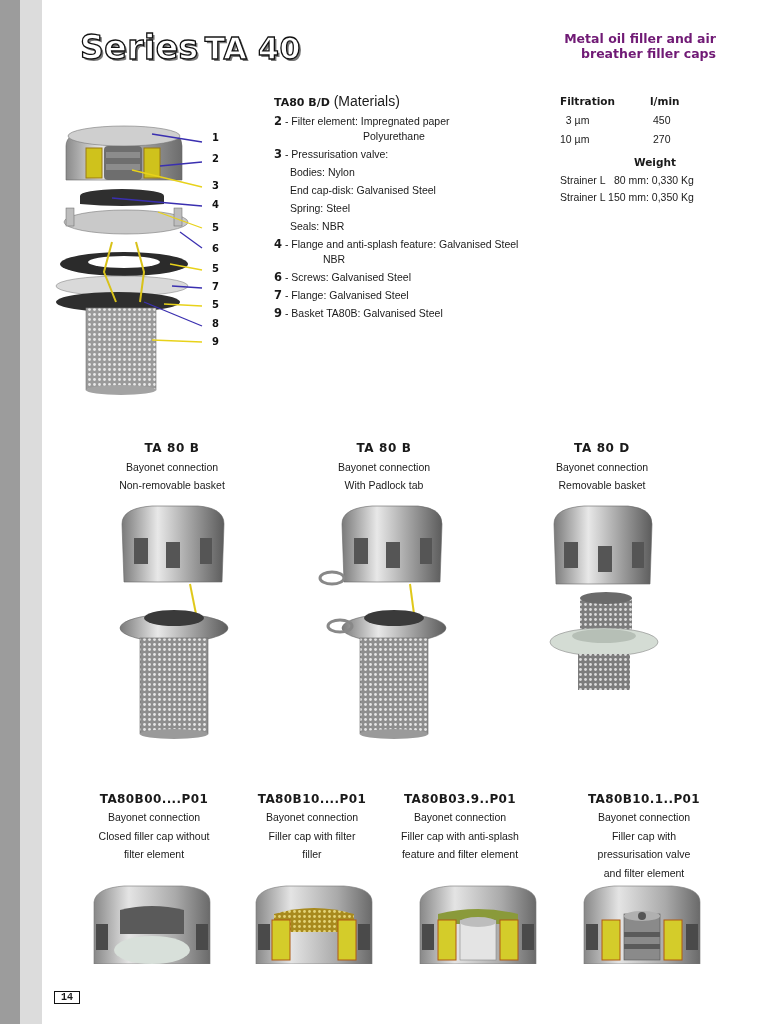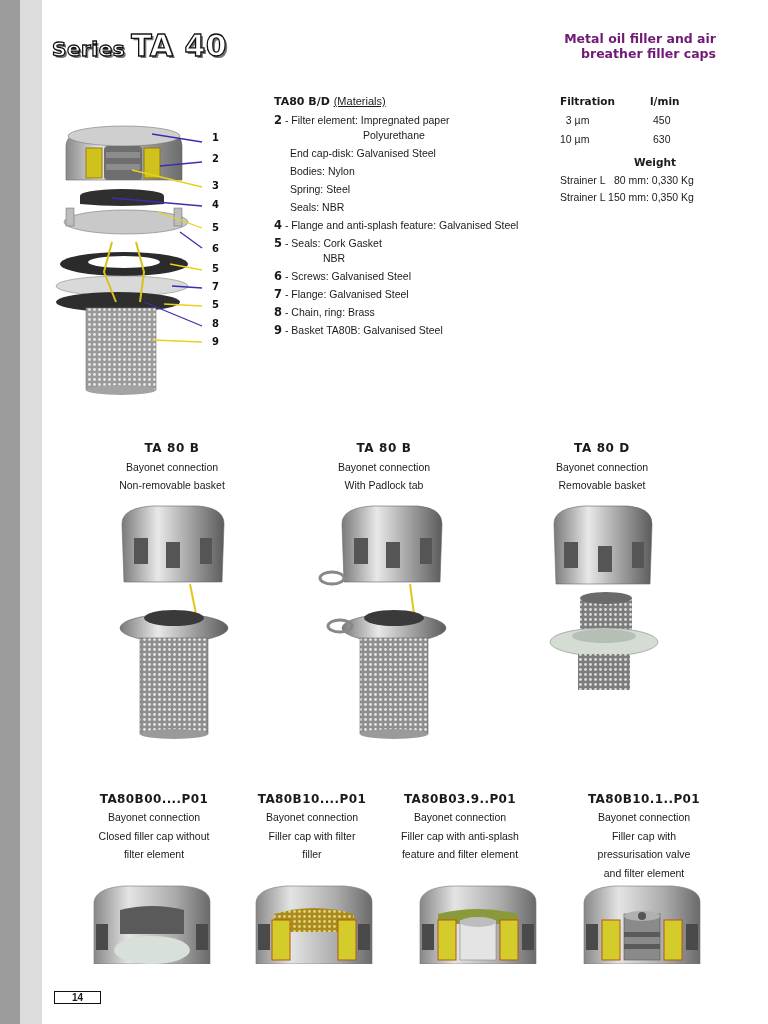--- a/index.html
+++ b/index.html
@@ -2,30 +2,30 @@
 <html><head>
 <meta charset="utf-8">
 <style>
   html, body { margin:0; padding:0; }
   body { width:768px; height:1024px; position:relative; background:#ffffff; overflow:hidden; font-family:"Liberation Sans", sans-serif; color:#1a1a1a; }
   .margin-dark { position:absolute; left:0; top:0; width:20px; height:1024px; background:#9c9c9c; }
   .margin-light { position:absolute; left:20px; top:0; width:22px; height:1024px; background:#dcdcdc; }
 
   .title { position:absolute; left:52px; top:28px; font-family:"DejaVu Sans", sans-serif; font-weight:bold; color:#ffffff;
     -webkit-text-stroke:1.3px #111; text-shadow:2px 2px 0 #777; letter-spacing:0.5px; }
-  .title .series { font-size:20px; }
+  .title .series { font-size:33px;margin-left:28px; }
   .title .model { font-size:30px; margin-left:6px; }
   .subtitle { position:absolute; right:52px; top:31px; text-align:right; font-family:"DejaVu Sans", sans-serif; font-weight:bold; font-size:12.5px; line-height:15px; color:#701a75; }
 
   .exploded { position:absolute; left:52px; top:112px; width:180px; height:290px; }
   .callout-num { position:absolute; font-family:"DejaVu Sans", sans-serif; font-weight:bold; font-size:10px; color:#111; }
 
   .materials { position:absolute; left:274px; top:92px; width:270px; font-size:10.5px; line-height:18px; }
   .materials .head { font-family:"DejaVu Sans", sans-serif; font-weight:bold; font-size:11px; }
-  .materials .head .light { font-family:"Liberation Sans", sans-serif; font-weight:normal; font-size:11px;text-decoration:underline; }
+  .materials .head .light { font-family:"Liberation Sans", sans-serif; font-weight:normal; font-size:14px; }
   .materials .row { white-space:nowrap; }
   .materials .num { font-family:"DejaVu Sans", sans-serif; font-weight:bold; font-size:11.5px; }
   .materials .indent { padding-left:16px; }
   .materials .indent2 { padding-left:89px; margin-top:-3px; }
   .materials .indent3 { padding-left:49px; margin-top:-3px; }
 
   .flow { position:absolute; left:560px; top:92px; width:190px; font-size:10.5px; line-height:19px; }
   .flow .bold { font-family:"DejaVu Sans", sans-serif; font-weight:bold; font-size:10.5px; }
   .flow .tbl { display:grid; grid-template-columns:90px 60px; }
   .flow .weight-head { margin-top:4px;text-align:center; }
@@ -36,21 +36,21 @@
   .variant .vline { font-size:10.5px; line-height:18px; }
 
   .prod { position:absolute; }
 
   .code { position:absolute; top:790px; width:160px; text-align:center; }
   .code .cname { font-family:"DejaVu Sans", sans-serif; font-weight:bold; font-size:12px; letter-spacing:0.4px; line-height:18px; }
   .code .cline { font-size:10.5px; line-height:18.5px; }
 
   .cap { position:absolute; top:884px; width:124px; height:80px; }
 
-  .page-num { position:absolute; left:54px; top:991px; border:1.5px solid #111; font-family:Liberation Sans, sans-serif; font-weight:bold; font-size:10px; line-height:11px; padding:0 17px; }
+  .page-num { position:absolute; left:54px; top:991px; border:1.5px solid #111; font-family:Liberation Mono, monospace; font-weight:bold; font-size:10px; line-height:11px; padding:0 6px; }
 </style>
 </head>
 <body>
 
 <div class="margin-dark"></div>
 <div class="margin-light"></div>
 
 <div class="title">
   <span class="series">Series</span><span class="model">TA 40</span>
 </div>
@@ -127,41 +127,40 @@
   <span class="callout-num" style="left:160px;top:224px">9</span>
 </div>
 
 <div class="materials">
   <div class="head">
     <span>TA80 B/D</span>
     <span class="light">(Materials)</span>
   </div>
   <div class="row"><span class="num">2</span> <span>- Filter element: Impregnated paper</span></div>
   <div class="row indent2">Polyurethane</div>
+  <div class="row"><span class="num">3</span> <span>- Pressurisation valve:</span></div>
+  <div class="row indent">Bodies: Nylon</div>
   <div class="row indent">End cap-disk: Galvanised Steel</div>
-  <div class="row indent">Bodies: Nylon</div>
   <div class="row indent">Spring: Steel</div>
   <div class="row indent">Seals: NBR</div>
   <div class="row"><span class="num">4</span> <span>- Flange and anti-splash feature: Galvanised Steel</span></div>
-  <div class="row"><span class="num">5</span> <span>- Seals: Cork Gasket</span></div>
   <div class="row indent3">NBR</div>
   <div class="row"><span class="num">6</span> <span>- Screws: Galvanised Steel</span></div>
   <div class="row"><span class="num">7</span> <span>- Flange: Galvanised Steel</span></div>
-  <div class="row"><span class="num">8</span> <span>- Chain, ring: Brass</span></div>
   <div class="row"><span class="num">9</span> <span>- Basket TA80B: Galvanised Steel</span></div>
 </div>
 
 <div class="flow">
   <div class="tbl">
     <div class="bold">Filtration</div>
     <div class="bold">l/min</div>
     <div style="white-space:pre">  3 µm</div>
     <div style="padding-left:3px">450</div>
     <div>10 µm</div>
-    <div style="padding-left:3px">630</div>
+    <div style="padding-left:3px">270</div>
   </div>
   <div class="bold weight-head">Weight</div>
   <div class="wline">Strainer L   80 mm: 0,330 Kg</div>
   <div class="wline">Strainer L 150 mm: 0,350 Kg</div>
 </div>
 
 <div class="variant" style="left:72px">
   <div class="vname">TA 80 B</div>
   <div class="vline">Bayonet connection</div>
   <div class="vline">Non-removable basket</div>

